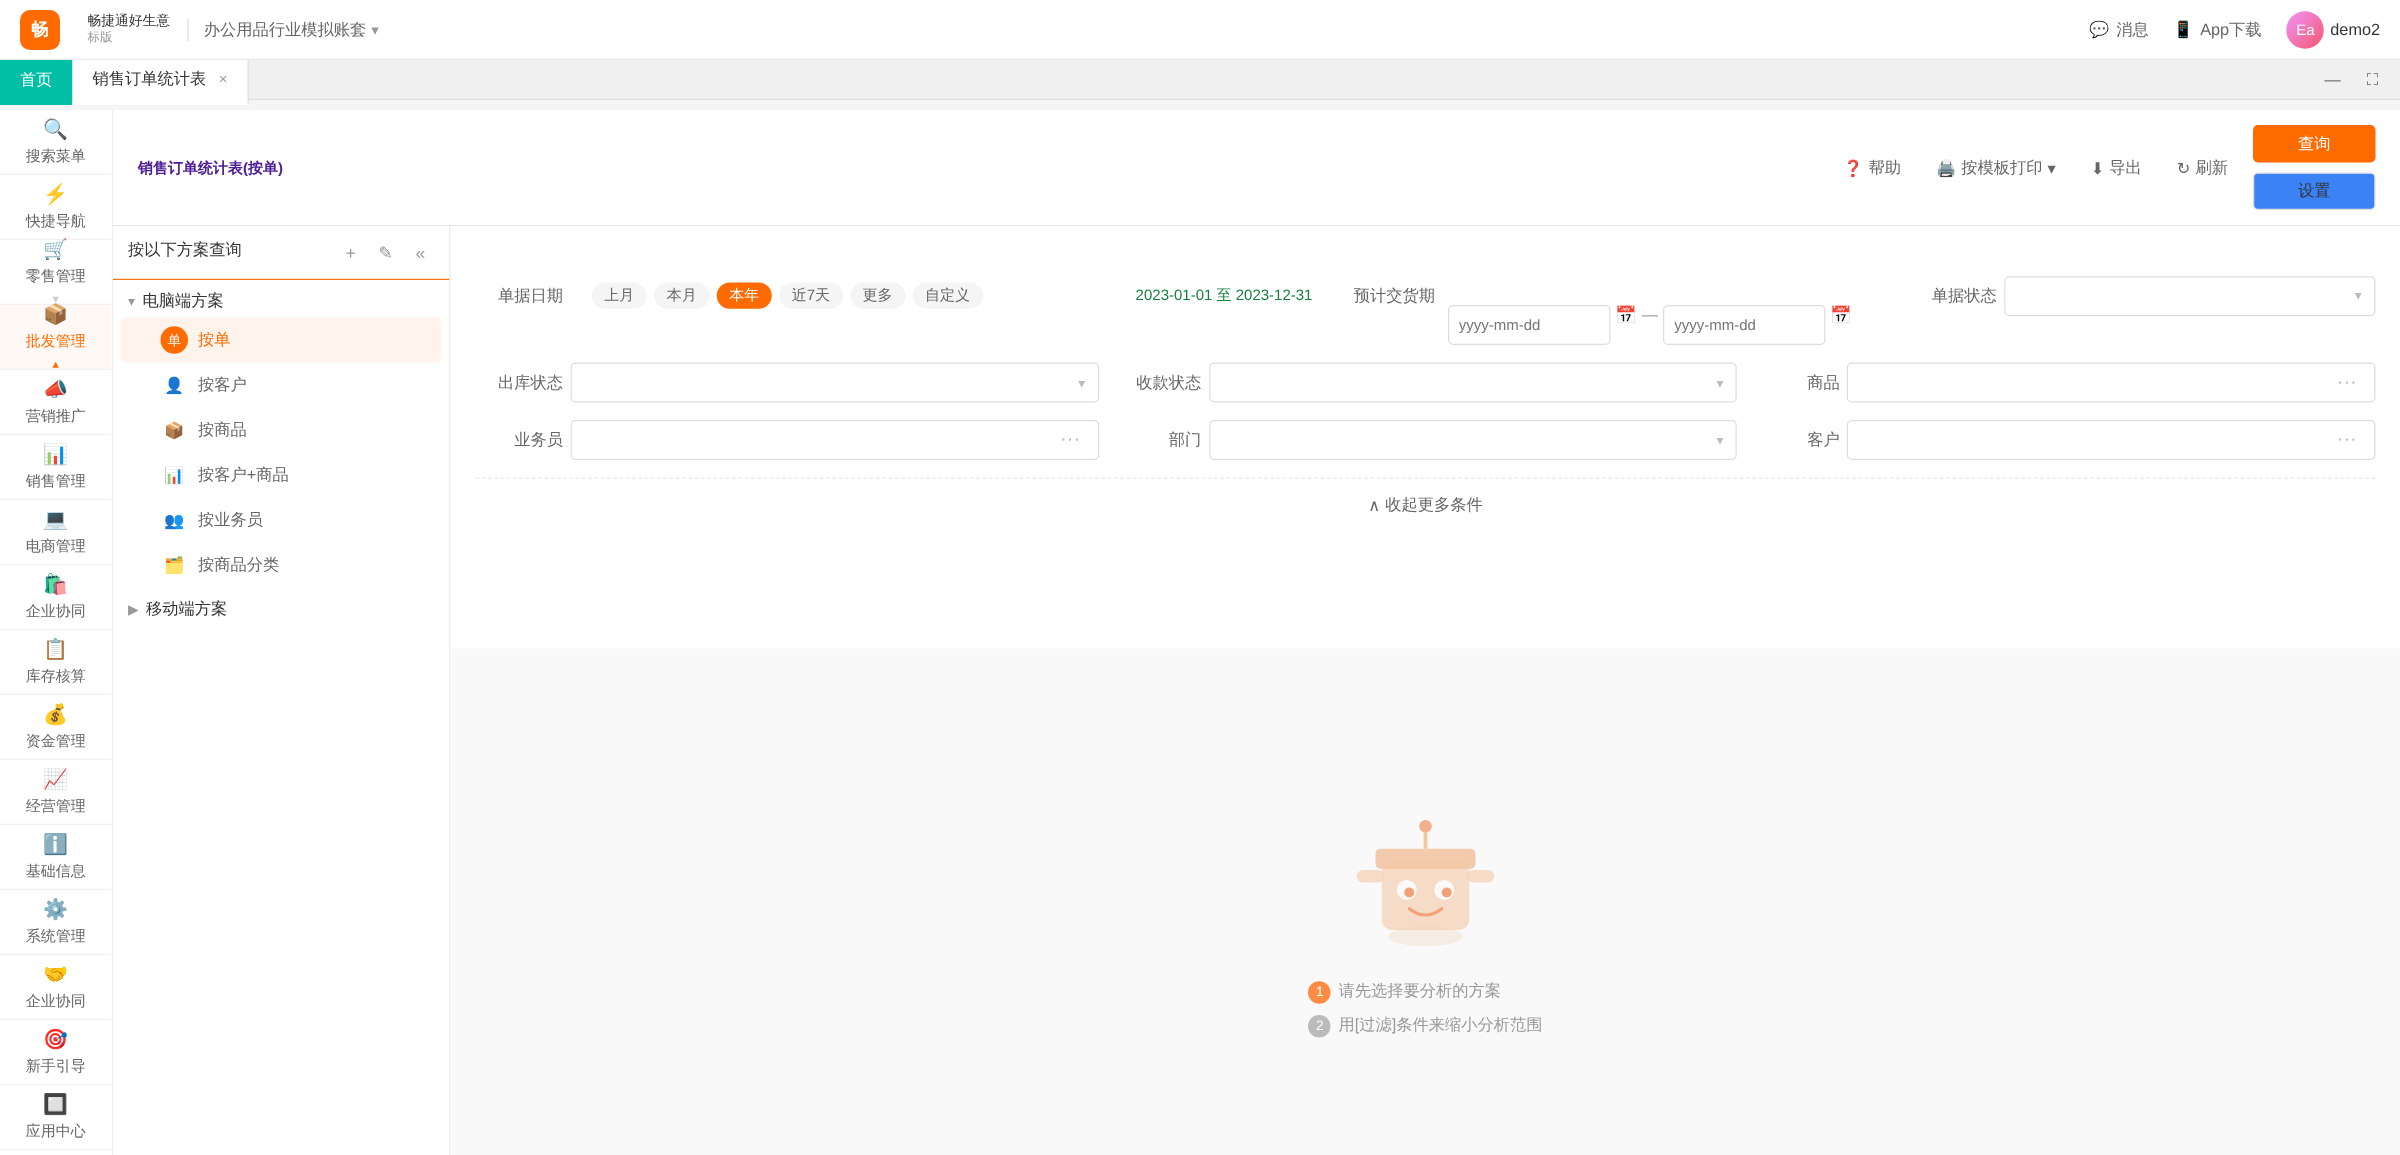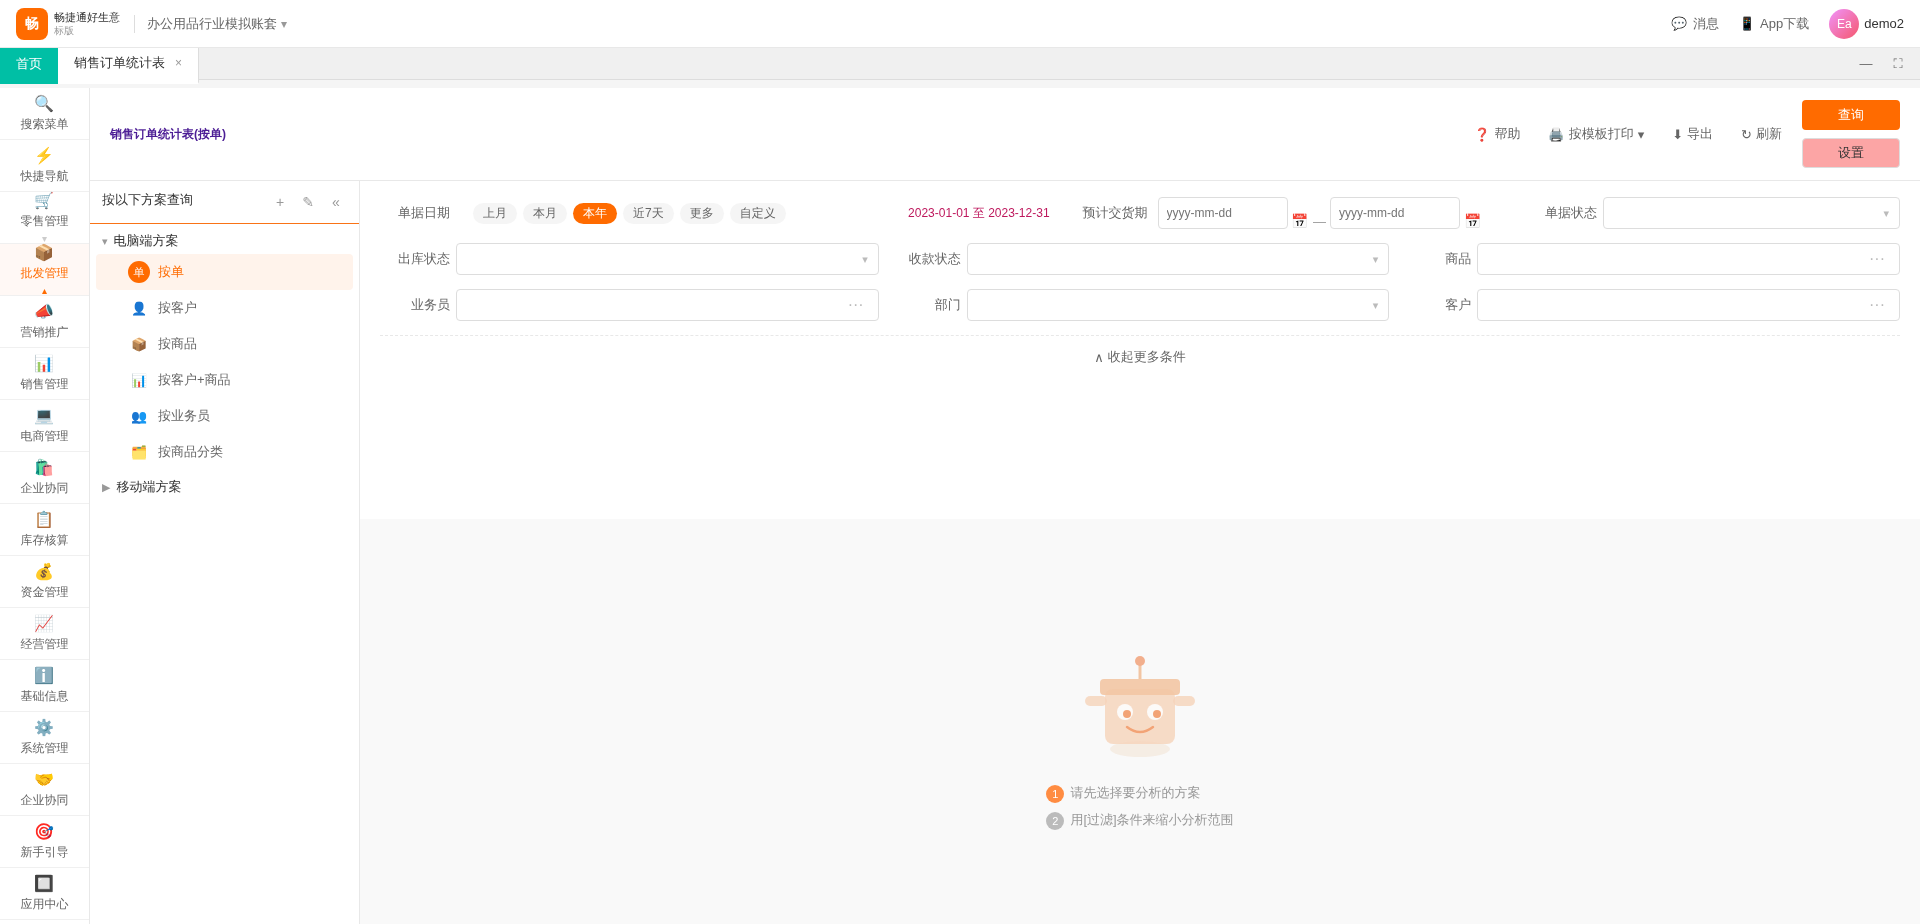--- a/index.html
+++ b/index.html
@@ -12,21 +12,21 @@
       display: flex;
       align-items: center;
       justify-content: space-between;
       padding: 0 16px;
       border-bottom: 1px solid #e8e8e8;
       position: fixed; top: 0; left: 0; right: 0; z-index: 100;
     }
     .top-bar-left { display: flex; align-items: center; gap: 10px; }
     .logo-area { display: flex; align-items: center; gap: 6px; }
     .logo-icon { width: 32px; height: 32px; background: #ff6b00; border-radius: 8px; display: flex; align-items: center; justify-content: center; color: #fff; font-weight: bold; font-size: 14px; }
-    .logo-text { font-size: 11px; color: #333; line-height: 1.3; }
+    .logo-text { font-size: 11px; color: #333; line-height: 1.3; margin-left: 16px; }
     .app-title { font-size: 13px; color: #666; border-left: 1px solid #ddd; padding-left: 12px; margin-left: 4px; }
     .app-title-dropdown { display: flex; align-items: center; gap: 4px; cursor: pointer; }
     .top-bar-right { display: flex; align-items: center; gap: 20px; }
     .top-bar-action { display: flex; align-items: center; gap: 5px; color: #666; cursor: pointer; font-size: 13px; }
     .user-avatar { width: 30px; height: 30px; border-radius: 50%; background: linear-gradient(135deg, #f093fb, #f5576c); display: flex; align-items: center; justify-content: center; color: #fff; font-size: 12px; overflow: hidden; }
     .user-name { font-size: 13px; color: #333; cursor: pointer; }
 
     
     .tab-bar {
       position: fixed; top: 48px; left: 0; right: 0; z-index: 99;
@@ -93,21 +93,21 @@
       font-size: 13px; color: #666; cursor: pointer;
       padding: 4px 8px; border-radius: 4px;
     }
     .query-btn {
       background: #ff6b00; color: #fff;
       border: none; border-radius: 4px;
       padding: 6px 36px; font-size: 13px; cursor: pointer;
       font-family: inherit;
     }
     .settings-btn {
-      background: #fca5a5; color: #333;
+      background: #3b82f6; color: #333;
       border: 1px solid #ddd; border-radius: 4px;
       padding: 5px 16px; font-size: 13px; cursor: pointer;
       font-family: inherit; margin-top: 4px;
     }
 
     
     .content-area { display: flex; }
 
     
     .scheme-panel {
@@ -158,21 +158,21 @@
       position: relative;
     }
     .filter-select-placeholder { color: #bbb; }
     .filter-select-arrow { color: #bbb; font-size: 11px; }
     .date-filter { display: flex; align-items: center; gap: 6px; flex: 1; }
     .date-tag {
       padding: 2px 10px; border-radius: 12px; font-size: 12px;
       cursor: pointer; color: #666; background: #f5f5f5; white-space: nowrap;
     }
     .date-tag.active { background: #ff6b00; color: #fff; }
-    .date-range { display: flex; align-items: flex-end; gap: 4px; margin-left: 4px; flex: 1; }
+    .date-range { display: flex; align-items: flex-start; gap: 4px; margin-left: 4px; flex: 1; margin-top: 47px; }
     .date-range-input {
       width: 130px; height: 32px; border: 1px solid #ddd; border-radius: 4px;
       padding: 0 8px; font-size: 12px; color: #bbb; outline: none; font-family: inherit;
     }
     .date-separator { color: #999; }
     .date-icon { color: #bbb; font-size: 14px; cursor: pointer; }
     .more-conditions {
       text-align: center; padding: 12px;
       border-top: 1px dashed #e8e8e8; margin-top: 4px;
       color: #666; font-size: 13px; cursor: pointer;
@@ -416,21 +416,21 @@
               <span class="filter-label">单据日期</span>
               <div class="date-filter">
                 <span class="date-tag">上月</span>
                 <span class="date-tag">本月</span>
                 <span class="date-tag active">本年</span>
                 <span class="date-tag">近7天</span>
                 <span class="date-tag">更多</span>
                 <span class="date-tag">自定义</span>
               </div>
             </div>
-            <div style="font-size:12px;color:#be185d;white-space:nowrap;margin-left:-6px;margin-right:6px;">
+            <div style="font-size:12px;color:#15803d;white-space:nowrap;margin-left:-6px;margin-right:6px;">
               <span>2023-01-01</span>
               <span> 至 </span>
               <span>2023-12-31</span>
             </div>
 
             <div style="display:flex;align-items:center;gap:6px;flex:1.2;">
               <span class="filter-label" style="width:80px;">预计交货期</span>
               <div class="date-range">
                 <input class="date-range-input" type="text" placeholder="yyyy-mm-dd" style="">
                 <span class="date-icon">📅</span>

